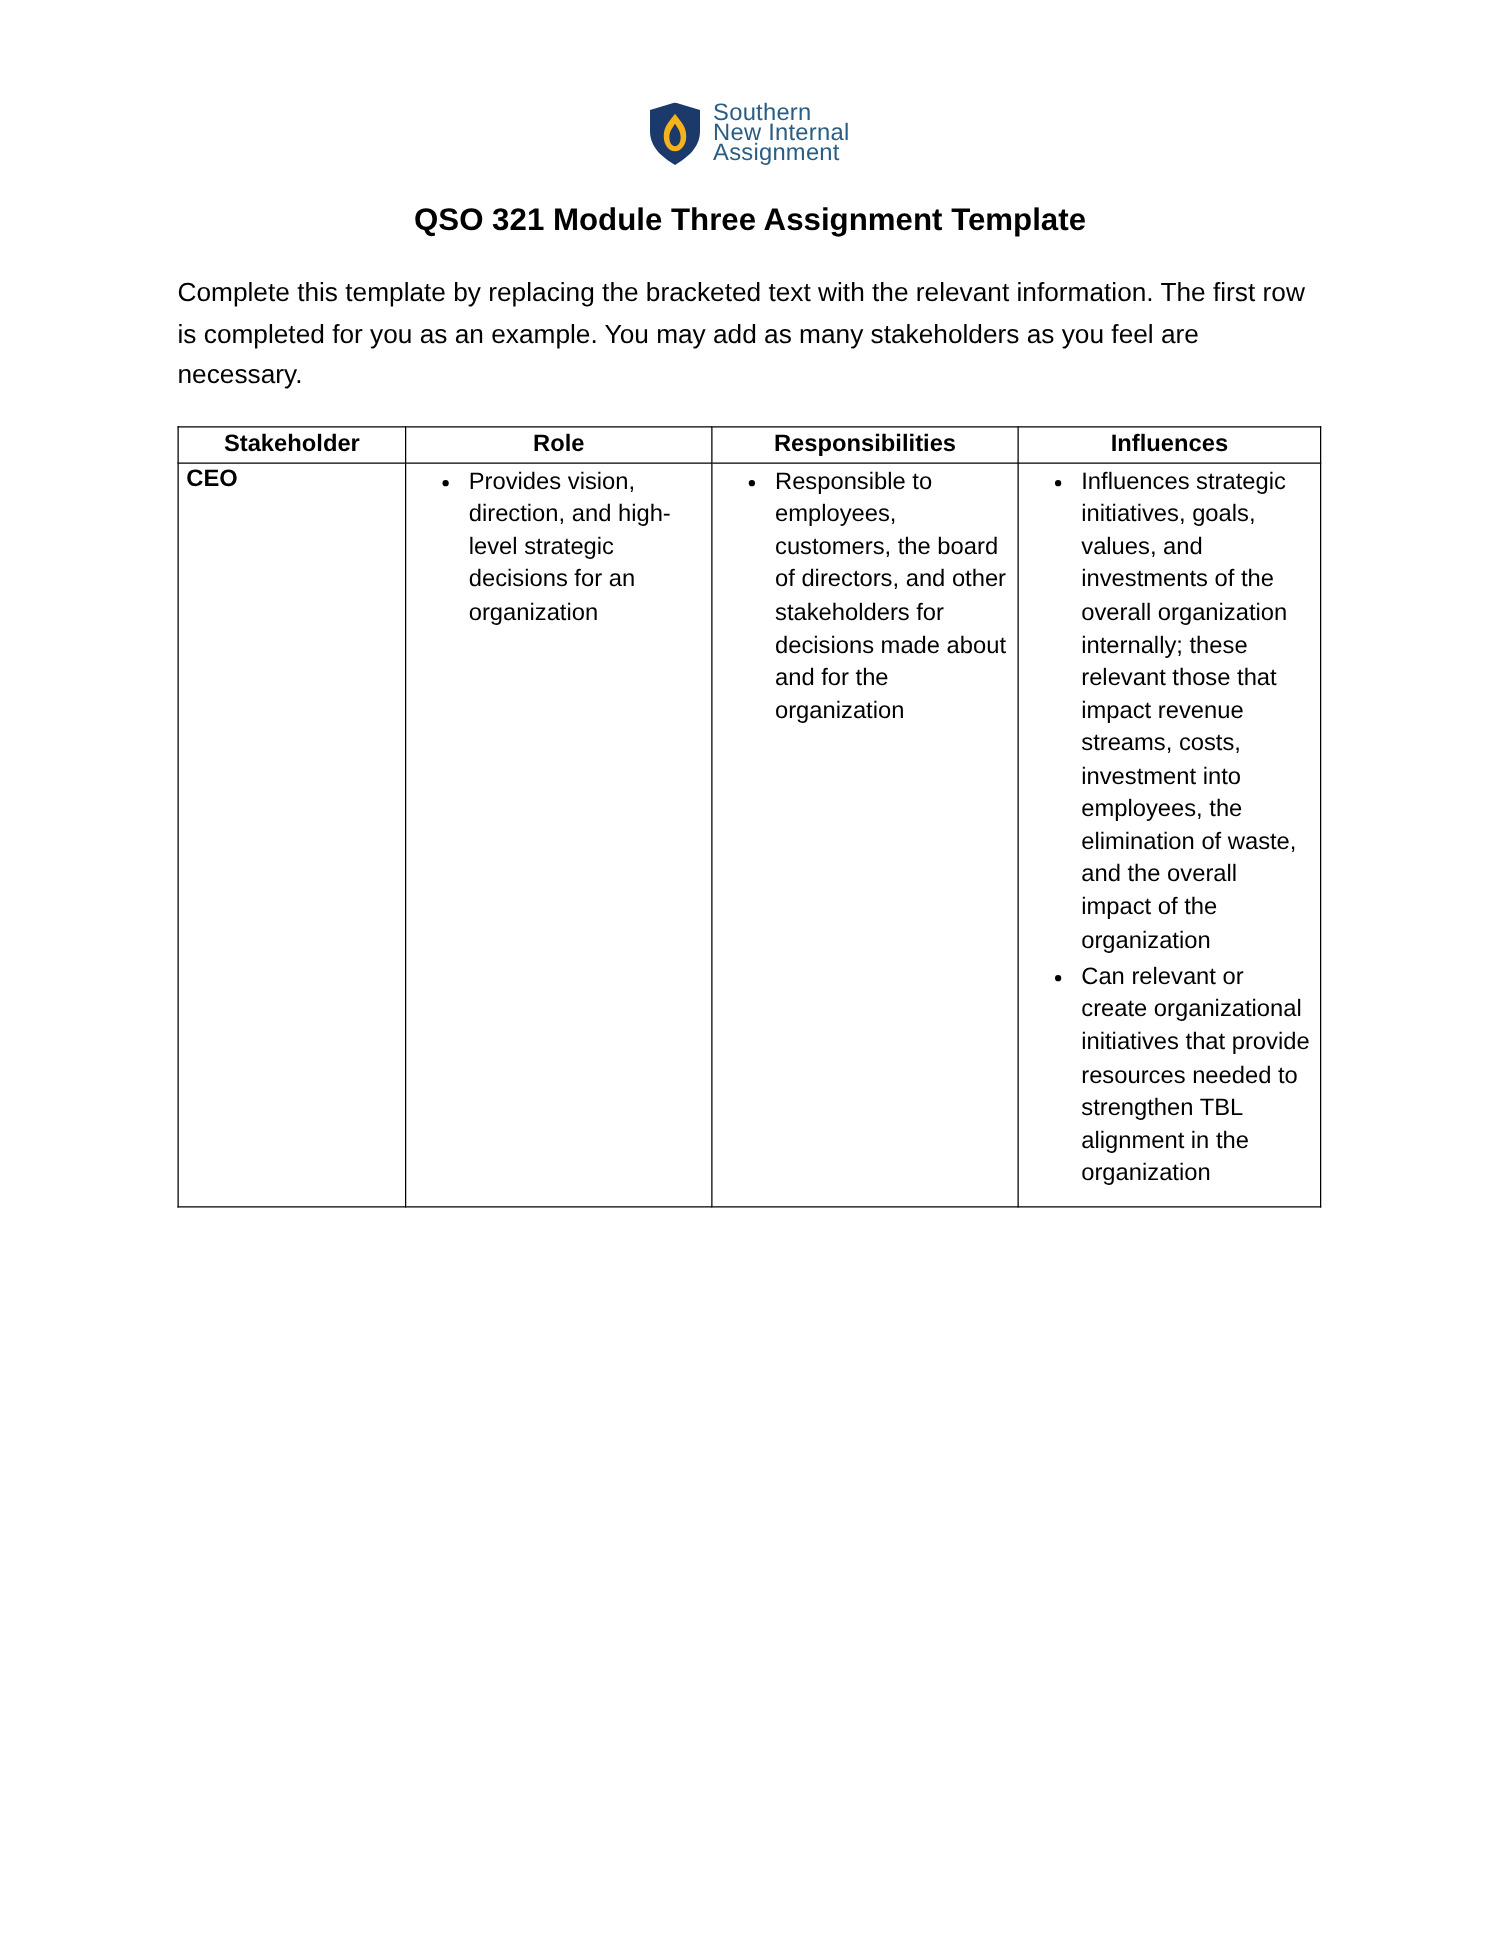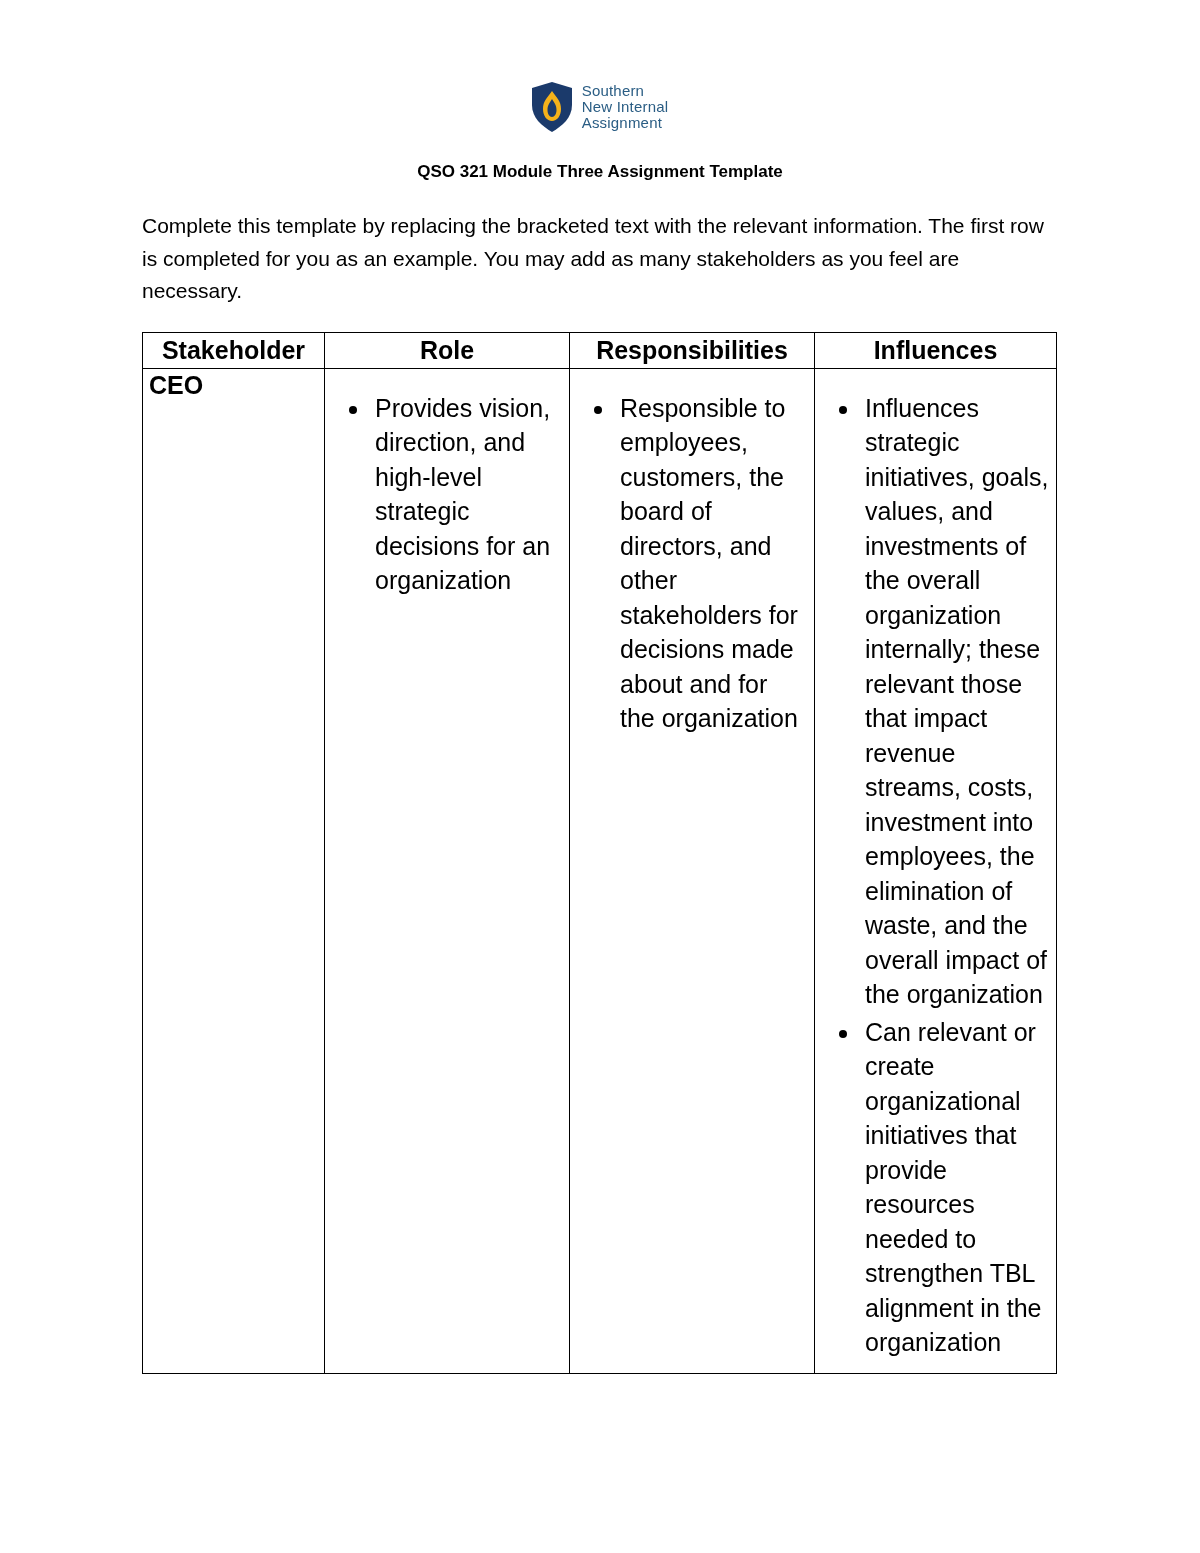--- a/index.html
+++ b/index.html
@@ -17,63 +17,63 @@
   .logo-block {
     display: flex;
     justify-content: center;
     align-items: center;
     padding-top: 82px;
     gap: 10px;
   }
   .logo-shield { width: 40px; height: 50px; flex: 0 0 auto; }
   .logo-text {
     color: #2a5d84;
-    font-size: 15px;
+    font-size: 19px;
     line-height: 16px;
     font-weight: 500;
     letter-spacing: 0.2px;
   }
   .doc-title {
     text-align: center;
-    font-size: 17px;
+    font-size: 25px;
     font-weight: bold;
     margin-top: 30px;
   }
   .content { padding: 0 142px; }
   .intro {
     margin-top: 28px;
     font-size: 21px;
     line-height: 1.55;
   }
   .section-heading {
     margin-top: 30px;
     font-size: 21px;
     font-weight: bold;
   }
   table.stakeholder-table {
     margin-top: 24px;
     border-collapse: collapse;
     table-layout: fixed;
     width: 914px;
-    font-size: 25px;
+    font-size: 19px;
   }
   table.stakeholder-table th,
   table.stakeholder-table td {
     border: 1px solid #000000;
     vertical-align: top;
     padding: 2px 6px 10px 6px;
   }
   table.stakeholder-table th {
     text-align: center;
     font-weight: bold;
     padding: 3px 6px;
   }
   td.cell-stakeholder { font-weight: bold; padding-top: 6px; }
   td.cell-list ul {
-    margin: 20px 0 0 0;
+    margin: 0 0 0 0;
     padding-left: 40px;
     list-style: disc outside;
   }
   td.cell-list li {
     line-height: 1.38;
     margin-bottom: 3px;
     padding-left: 4px;
   }
 </style>
 </head>

